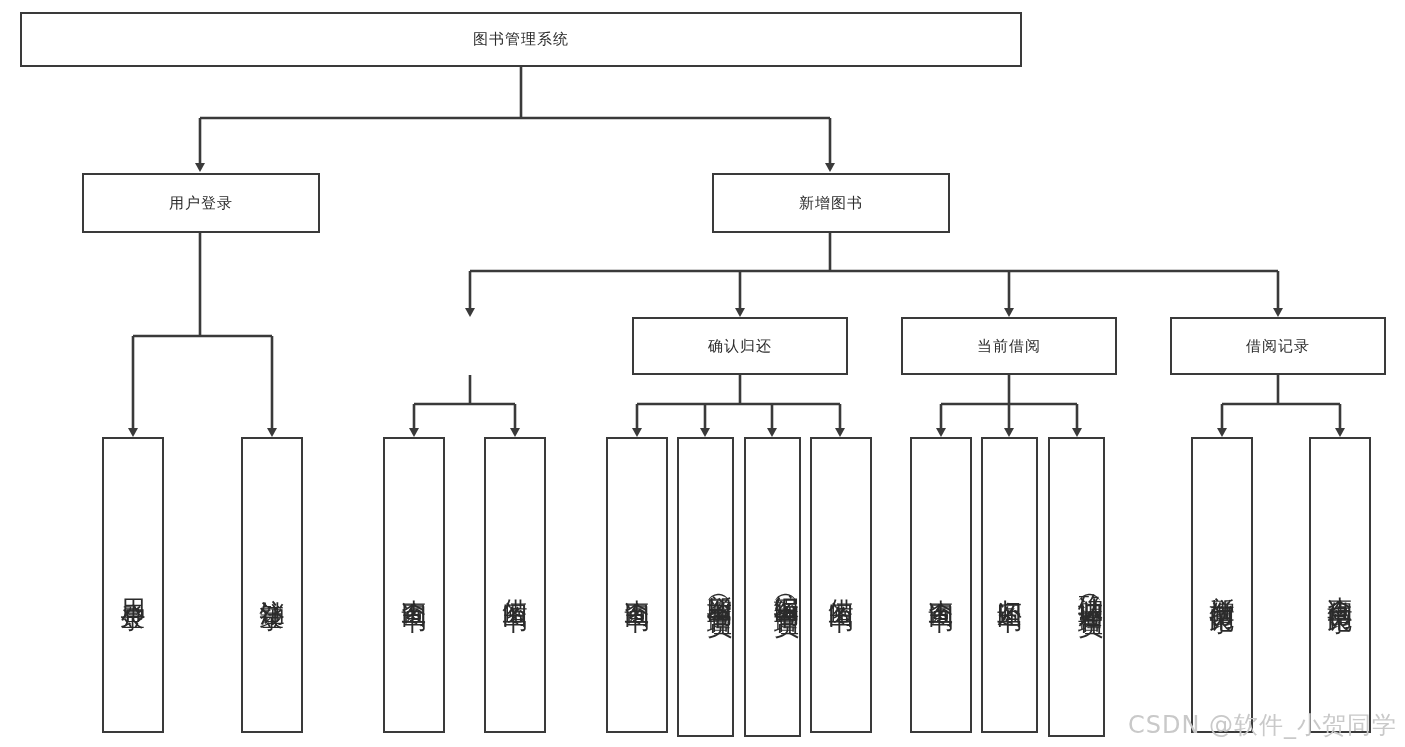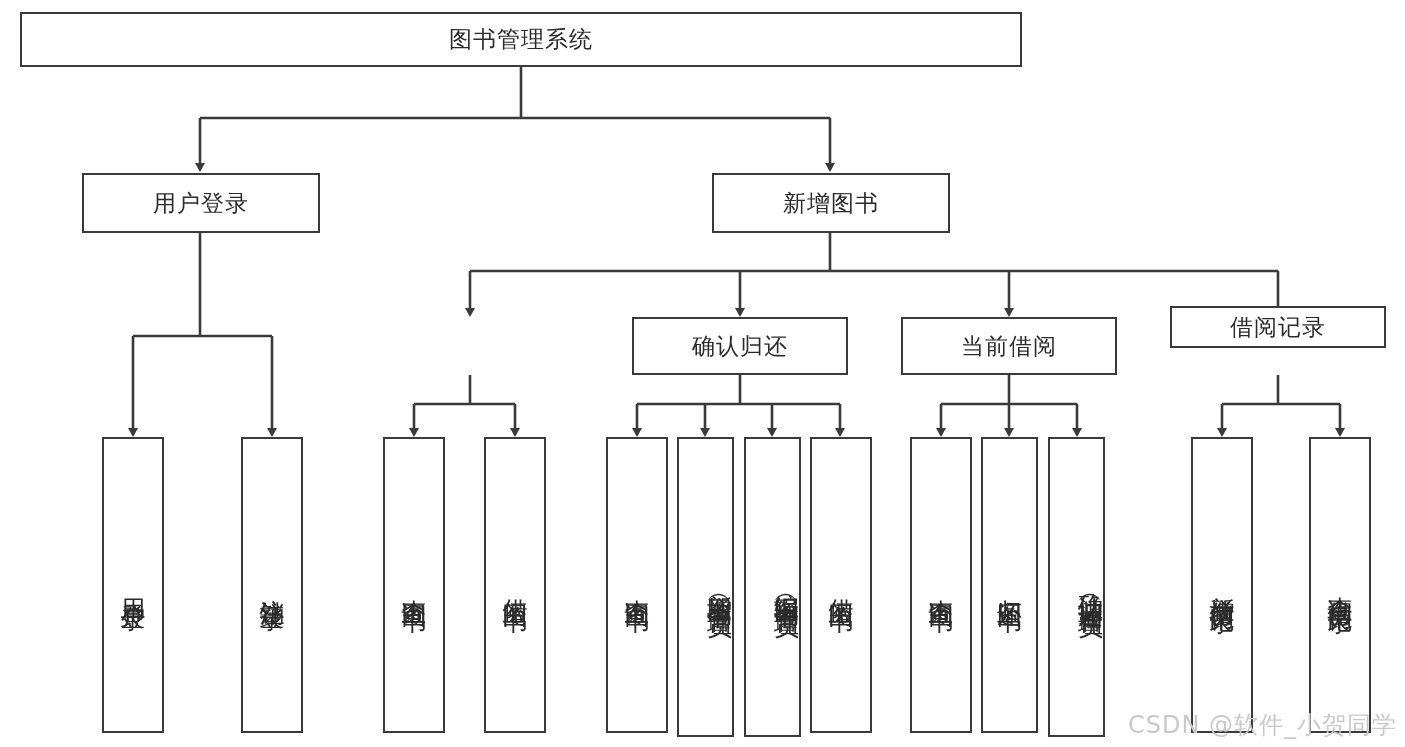--- a/index.html
+++ b/index.html
@@ -29,21 +29,21 @@
     position: absolute;
     box-sizing: border-box;
     background: #ffffff;
     border: 2.5px solid #3a3a3a;
     display: flex;
     align-items: center;
     justify-content: center;
     color: #2b2b2b;
   }
   .node.horiz {
-    font-size: 23px;
+    font-size: 15px;
     letter-spacing: 1px;
   }
   .node.vert {
     writing-mode: vertical-rl;
     text-orientation: upright;
     font-size: 25px;
     letter-spacing: 3px;
     line-height: 1;
     padding: 4px 0;
   }
@@ -127,21 +127,21 @@
   <div class="node horiz" style="left:712px; top:173px; width:238px; height:60px;">
     <span>新增图书</span>
   </div>
 
   <div class="node horiz" style="left:632px; top:317px; width:216px; height:58px;">
     <span>确认归还</span>
   </div>
   <div class="node horiz" style="left:901px; top:317px; width:216px; height:58px;text-align:center;">
     <span>当前借阅</span>
   </div>
-  <div class="node horiz" style="left:1170px; top:306px; width:216px; height:42px;">
+  <div class="node horiz" style="left:1170px; top:317px; width:216px; height:58px;">
     <span>借阅记录</span>
   </div>
 
   <div class="node vert" style="left:102px; top:437px; width:62px; height:296px;">
     <span>用户登录</span>
   </div>
   <div class="node vert" style="left:241px; top:437px; width:62px; height:296px;">
     <span>注销登录</span>
   </div>
 

